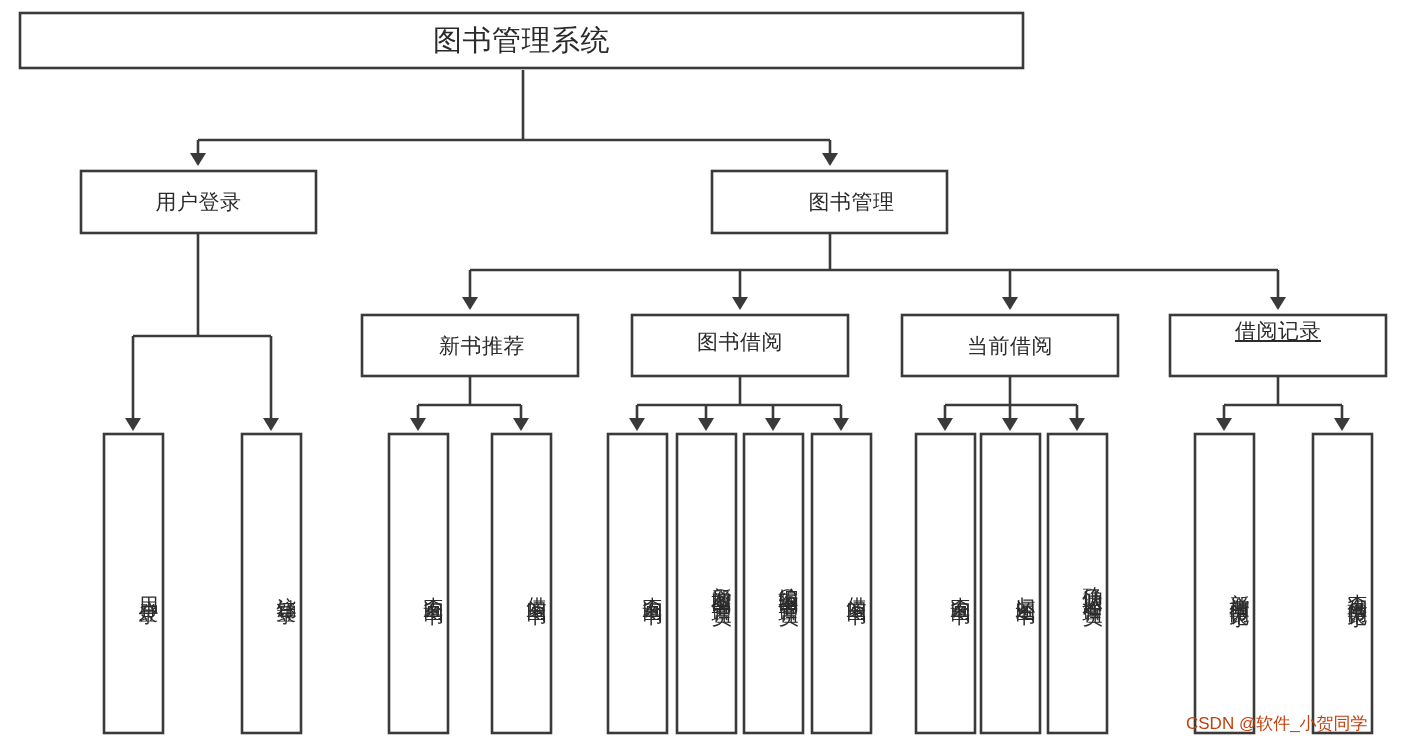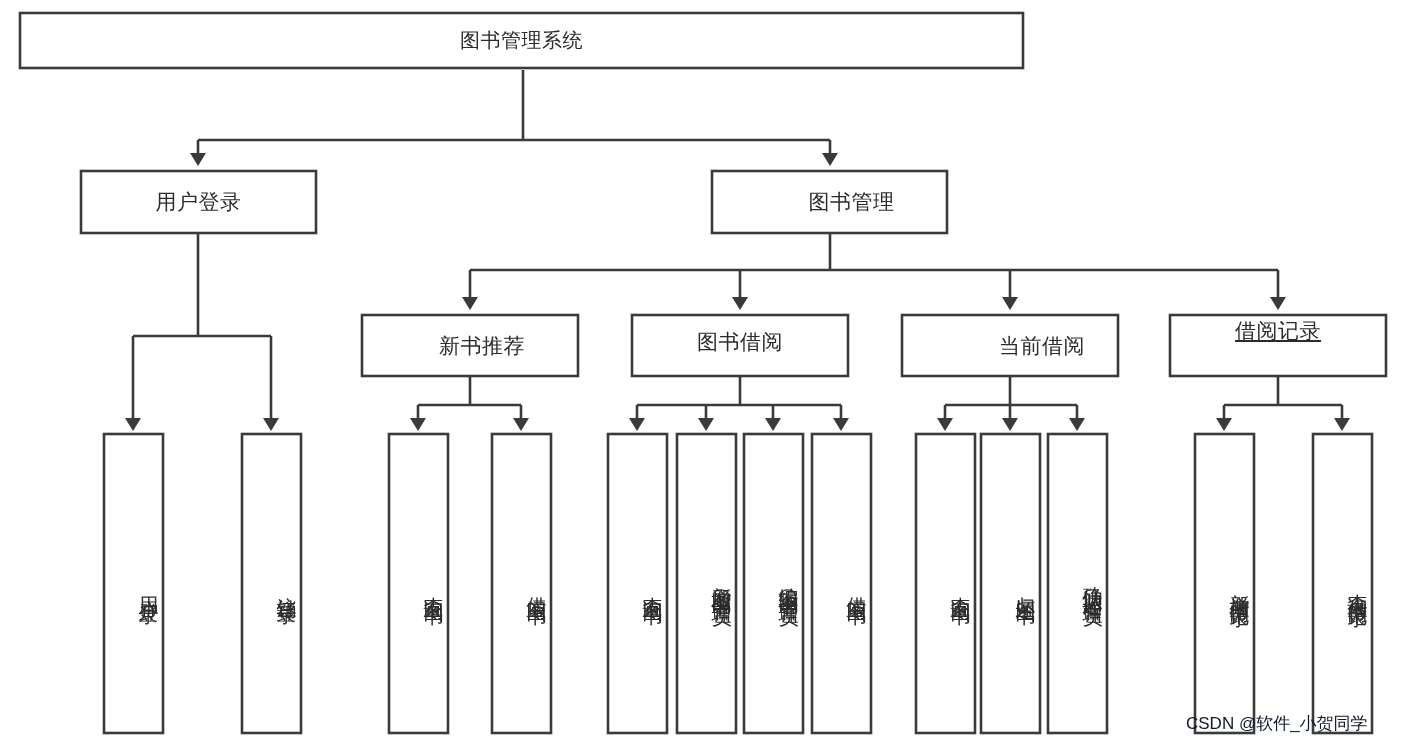--- a/index.html
+++ b/index.html
@@ -47,41 +47,41 @@
     color: #2b2b2b;
     font-family: "Liberation Sans", "DejaVu Sans", sans-serif;
     pointer-events: none;
     white-space: nowrap;
     letter-spacing: 0.5px;
   }
   .label-h {
     font-size: 21px;
   }
   .label-root {
-    font-size: 20px;
+    font-size: 29px;
   }
   .label-v {
     writing-mode: vertical-rl;
     text-orientation: upright;
     font-size: 20px;
     letter-spacing: 3px;
     align-items: flex-start;
     justify-content: center;
     padding-top: 6px;
     box-sizing: border-box;
   }
   .label-v.long {
     padding-top: 2px;
   }
   .watermark {
     position: absolute;
     left: 1186px;
     top: 712px;
     font-size: 17px;
-    color: #0f172a;
+    color: #c2410c;
     font-family: "Liberation Sans", "DejaVu Sans", sans-serif;
     white-space: nowrap;
   }
 </style>
 </head>
 <body>
 
 <div id="diagram-root">
 
   <svg class="canvas" viewBox="0 0 1405 747">
@@ -178,21 +178,21 @@
     <rect class="node-box" x="1313" y="434" width="59" height="299"></rect>
   </svg>
 
   <div class="node-label label-root" style="left:20px; top:13px; width:1003px; height:55px;">图书管理系统</div>
 
   <div class="node-label label-h" style="left:81px; top:171px; width:235px; height:62px;">用户登录</div>
   <div class="node-label label-h" style="left:712px; top:171px; width:279px; height:62px;">图书管理</div>
 
   <div class="node-label label-h" style="left:362px; top:315px; width:240px; height:61px;">新书推荐</div>
   <div class="node-label label-h" style="left:632px; top:315px; width:216px; height:53px;">图书借阅</div>
-  <div class="node-label label-h" style="left:902px; top:315px; width:216px; height:61px;padding-left:32px;">当前借阅</div>
+  <div class="node-label label-h" style="left:902px; top:315px; width:216px; height:61px;">当前借阅</div>
   <div class="node-label label-h" style="left:1170px; top:300px; width:216px; height:61px;text-decoration:underline;">借阅记录</div>
 
   <div class="node-label label-v" style="left:104px; top:434px; width:59px; height:299px;">用户登录</div>
   <div class="node-label label-v" style="left:242px; top:434px; width:59px; height:299px;">注销登录</div>
 
   <div class="node-label label-v" style="left:389px; top:434px; width:59px; height:299px;">查询图书</div>
   <div class="node-label label-v" style="left:492px; top:434px; width:59px; height:299px;">借阅图书</div>
 
   <div class="node-label label-v" style="left:608px; top:434px; width:59px; height:299px;">查询图书</div>
   <div class="node-label label-v long" style="left:677px; top:434px; width:59px; height:299px;">新增图书（管理员）</div>

